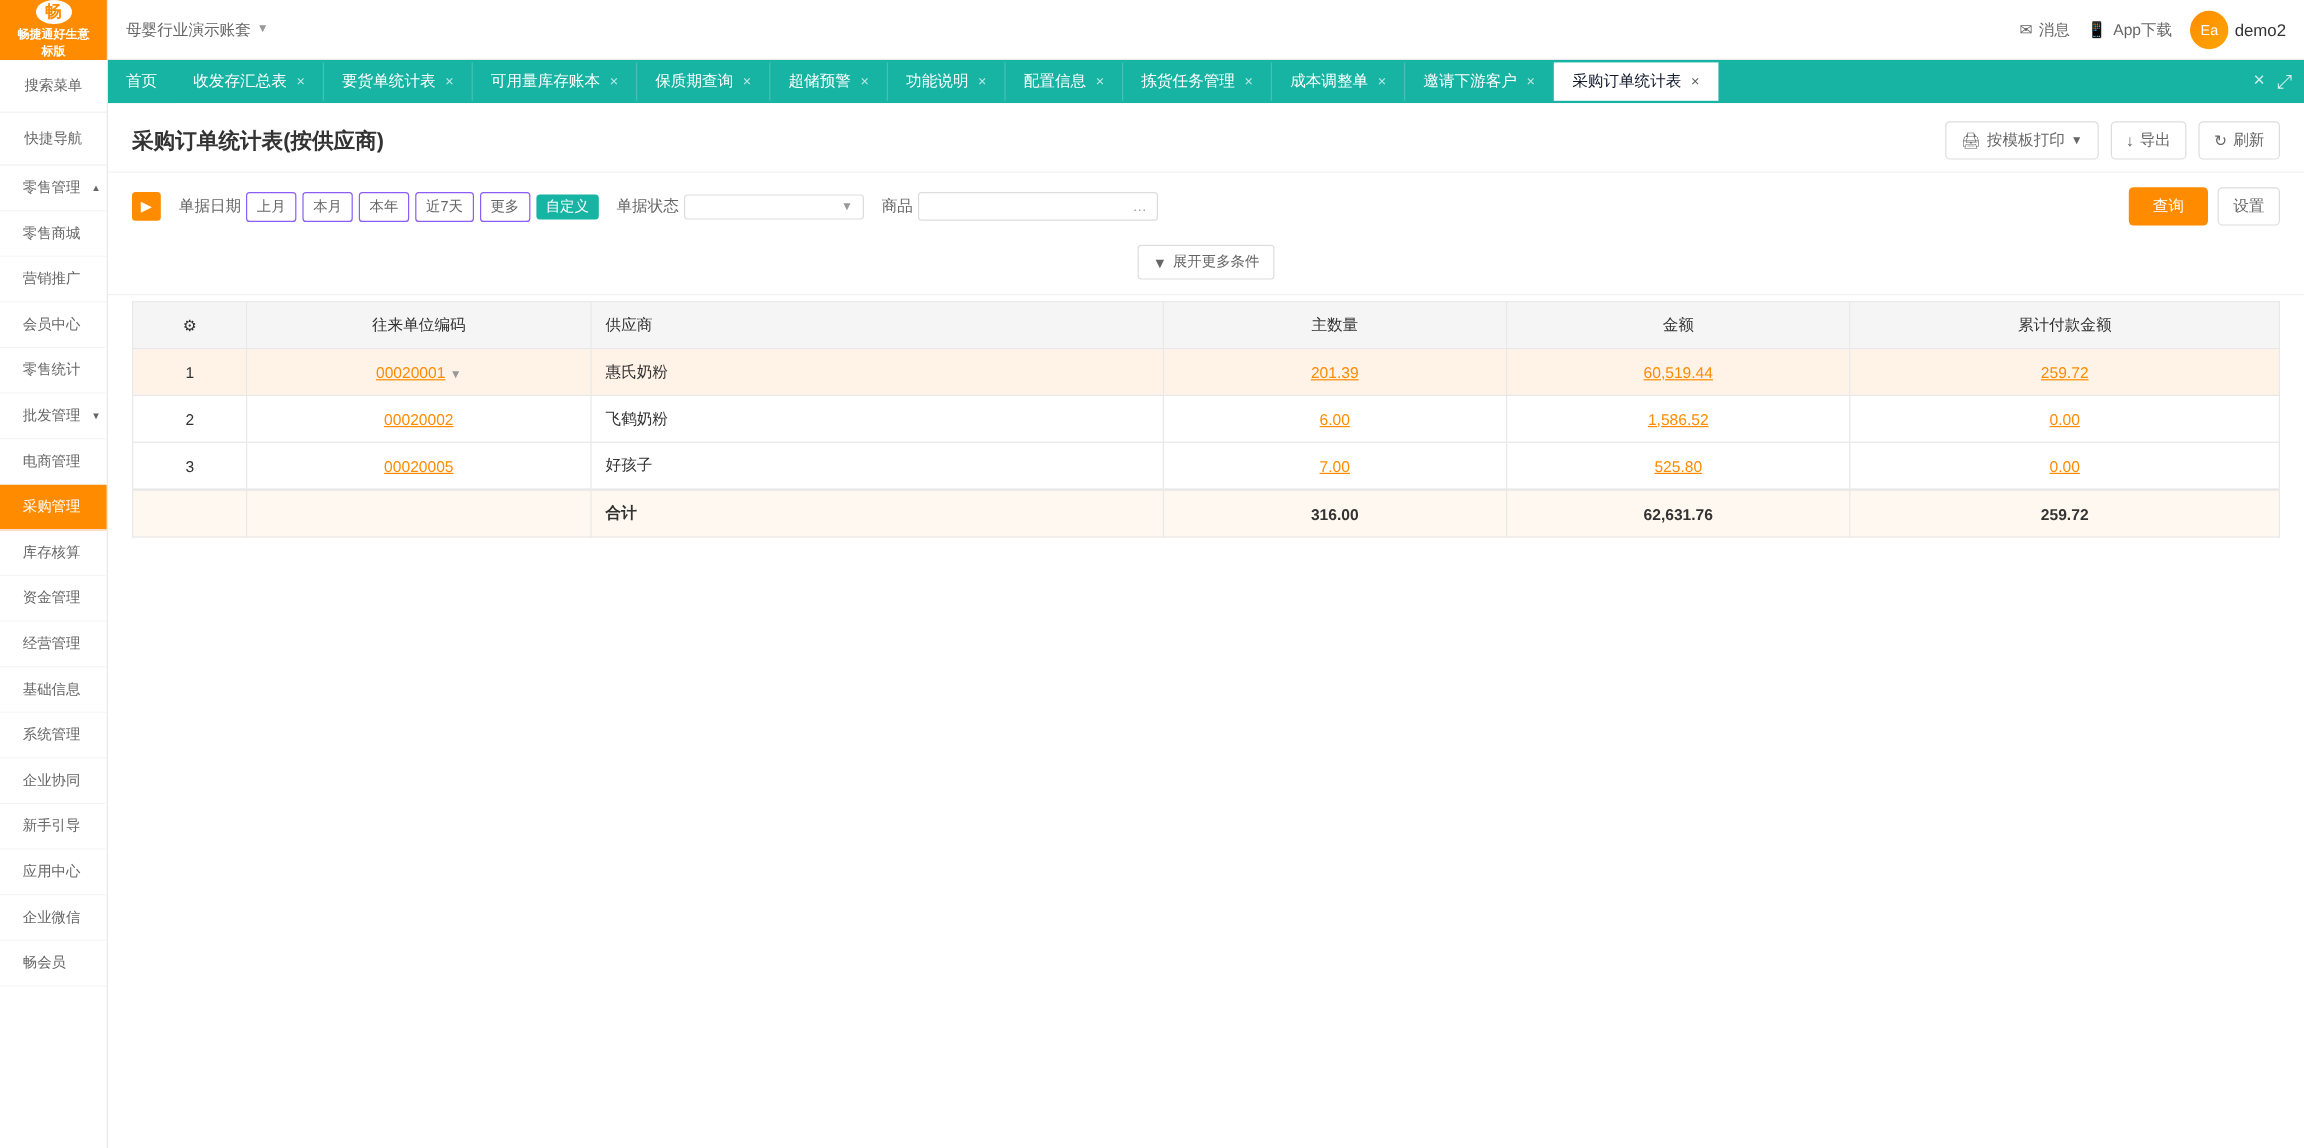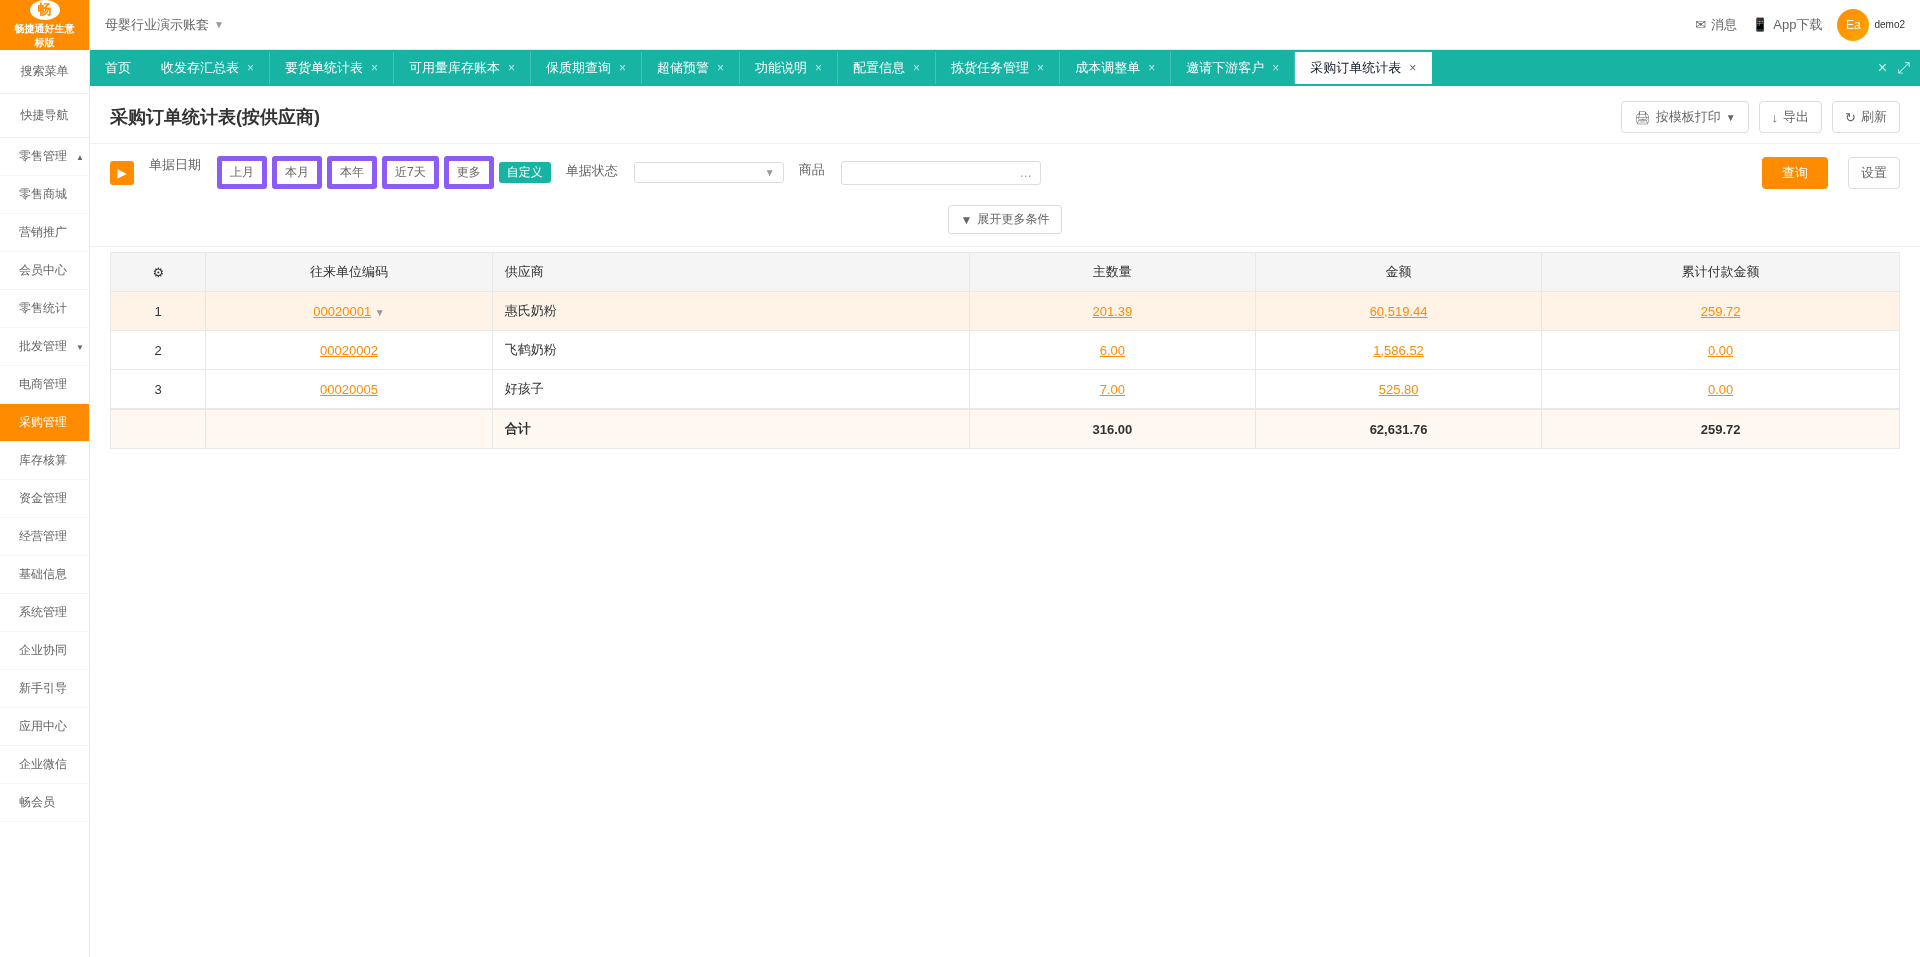--- a/index.html
+++ b/index.html
@@ -27,21 +27,21 @@
     
     .topbar { height: 50px; background: #fff; display: flex; align-items: center; justify-content: space-between; padding: 0 15px; border-bottom: 1px solid #e8e8e8; flex-shrink: 0; }
     .topbar-left { display: flex; align-items: center; gap: 10px; }
     .topbar-selector { display: flex; align-items: center; gap: 5px; color: #666; font-size: 13px; cursor: pointer; }
     .topbar-selector .arrow { font-size: 10px; color: #999; }
     .topbar-right { display: flex; align-items: center; gap: 15px; }
     .topbar-msg { display: flex; align-items: center; gap: 5px; color: #666; font-size: 13px; cursor: pointer; }
     .topbar-app { display: flex; align-items: center; gap: 5px; color: #666; font-size: 13px; cursor: pointer; }
     .topbar-user { display: flex; align-items: center; gap: 5px; cursor: pointer; }
     .topbar-avatar { width: 32px; height: 32px; border-radius: 50%; background: linear-gradient(135deg, #ff8c00, #ffa500); display: flex; align-items: center; justify-content: center; color: #fff; font-size: 12px; }
-    .topbar-username { color: #333; font-size: 10px; text-align: right; }
+    .topbar-username { color: #333; font-size: 14px; text-align: right; }
 
     
     .tabbar { height: 36px; background: #17b3a3; display: flex; align-items: center; padding: 0; overflow-x: auto; flex-shrink: 0; }
     .tabbar::-webkit-scrollbar { height: 2px; }
     .tab-item { height: 32px; padding: 0 15px; display: flex; align-items: center; gap: 8px; color: #fff; font-size: 13px; cursor: pointer; white-space: nowrap; border-right: 1px solid rgba(255,255,255,0.2); flex-shrink: 0; }
     .tab-item.active { background: #fff; color: #0f172a; }
     .tab-item .tab-close { font-size: 12px; opacity: 0.7; }
     .tab-home { background: #17b3a3; color: #fff; padding: 0 15px; height: 36px; display: flex; align-items: center; font-size: 13px; cursor: pointer; flex-shrink: 0; }
     .tabbar-controls { margin-left: auto; display: flex; align-items: center; gap: 10px; padding: 0 10px; flex-shrink: 0; }
     .tabbar-controls .ctrl-btn { color: #fff; font-size: 16px; cursor: pointer; opacity: 0.8; }
@@ -54,24 +54,24 @@
     .page-title { font-size: 18px; color: #333; font-weight: bold; }
     .page-actions { display: flex; align-items: center; gap: 10px; }
     .btn-print { display: flex; align-items: center; gap: 5px; padding: 6px 12px; border: 1px solid #ddd; border-radius: 4px; background: #fff; color: #666; cursor: pointer; font-size: 13px; }
     .btn-print .arrow { font-size: 10px; }
     .btn-export { display: flex; align-items: center; gap: 5px; padding: 6px 12px; border: 1px solid #ddd; border-radius: 4px; background: #fff; color: #666; cursor: pointer; font-size: 13px; }
     .btn-refresh { display: flex; align-items: center; gap: 5px; padding: 6px 12px; border: 1px solid #ddd; border-radius: 4px; background: #fff; color: #666; cursor: pointer; font-size: 13px; }
 
     
     .filter-bar { padding: 12px 20px; background: #fff; border-bottom: 1px solid #f0f0f0; }
     .filter-row { display: flex; align-items: center; gap: 15px; flex-wrap: wrap; }
-    .filter-item { display: flex; gap: 16px; }
+    .filter-item { display: flex; align-items: center; gap: 4px; }
     .filter-label { color: #666; font-size: 13px; white-space: nowrap; }
     .filter-dates { display: flex; align-items: center; gap: 5px; }
-    .date-quick-btn { padding: 3px 8px; border: 5px solid #8b5cf6; border-radius: 3px; background: #fff; color: #666; cursor: pointer; font-size: 12px; }
+    .date-quick-btn { padding: 3px 8px; border: 1px solid #8b5cf6; border-radius: 3px; background: #fff; color: #666; cursor: pointer; font-size: 12px; }
     .date-custom-badge { padding: 2px 8px; border-radius: 3px; background: #17b3a3; color: #fff; font-size: 12px; cursor: pointer; }
     .filter-select { display: flex; align-items: center; gap: 5px; border: 1px solid #ddd; border-radius: 3px; padding: 4px 8px; background: #fff; min-width: 150px; color: #999; font-size: 13px; cursor: pointer; }
     .filter-select .sel-arrow { font-size: 10px; margin-left: auto; }
     .filter-input-wrap { display: flex; align-items: center; gap: 5px; border: 1px solid #ddd; border-radius: 3px; padding: 4px 8px; background: #fff; min-width: 200px; color: #999; font-size: 13px; }
     .filter-input-wrap .more-btn { color: #999; font-size: 12px; margin-left: auto; cursor: pointer; }
     .btn-query { padding: 6px 20px; background: #ff8c00; color: #fff; border: none; border-radius: 4px; cursor: pointer; font-size: 13px; }
     .btn-settings { padding: 6px 12px; background: #fff; color: #666; border: 1px solid #ddd; border-radius: 4px; cursor: pointer; font-size: 13px; }
     .btn-expand { display: flex; align-items: center; gap: 5px; padding: 5px 12px; border: 1px solid #ddd; border-radius: 3px; background: #fff; color: #666; cursor: pointer; font-size: 12px; margin: 8px auto 0; width: fit-content; }
 
     
@@ -259,21 +259,21 @@
         </div>
 
         <div class="filter-item">
           <span class="filter-label">商品</span>
           <div class="filter-input-wrap">
             <span></span>
             <span class="more-btn">…</span>
           </div>
         </div>
 
-        <div style="margin-left: auto; display: flex; gap: 20px;">
+        <div style="margin-left: auto; display: flex; gap: 8px;">
           <button class="btn-query">查询</button>
           <button class="btn-settings">设置</button>
         </div>
       </div>
 
 
       <div style="display: flex; justify-content: center; margin-top: 8px;">
         <button class="btn-expand">
           <span>▼</span>
           <span>展开更多条件</span>

